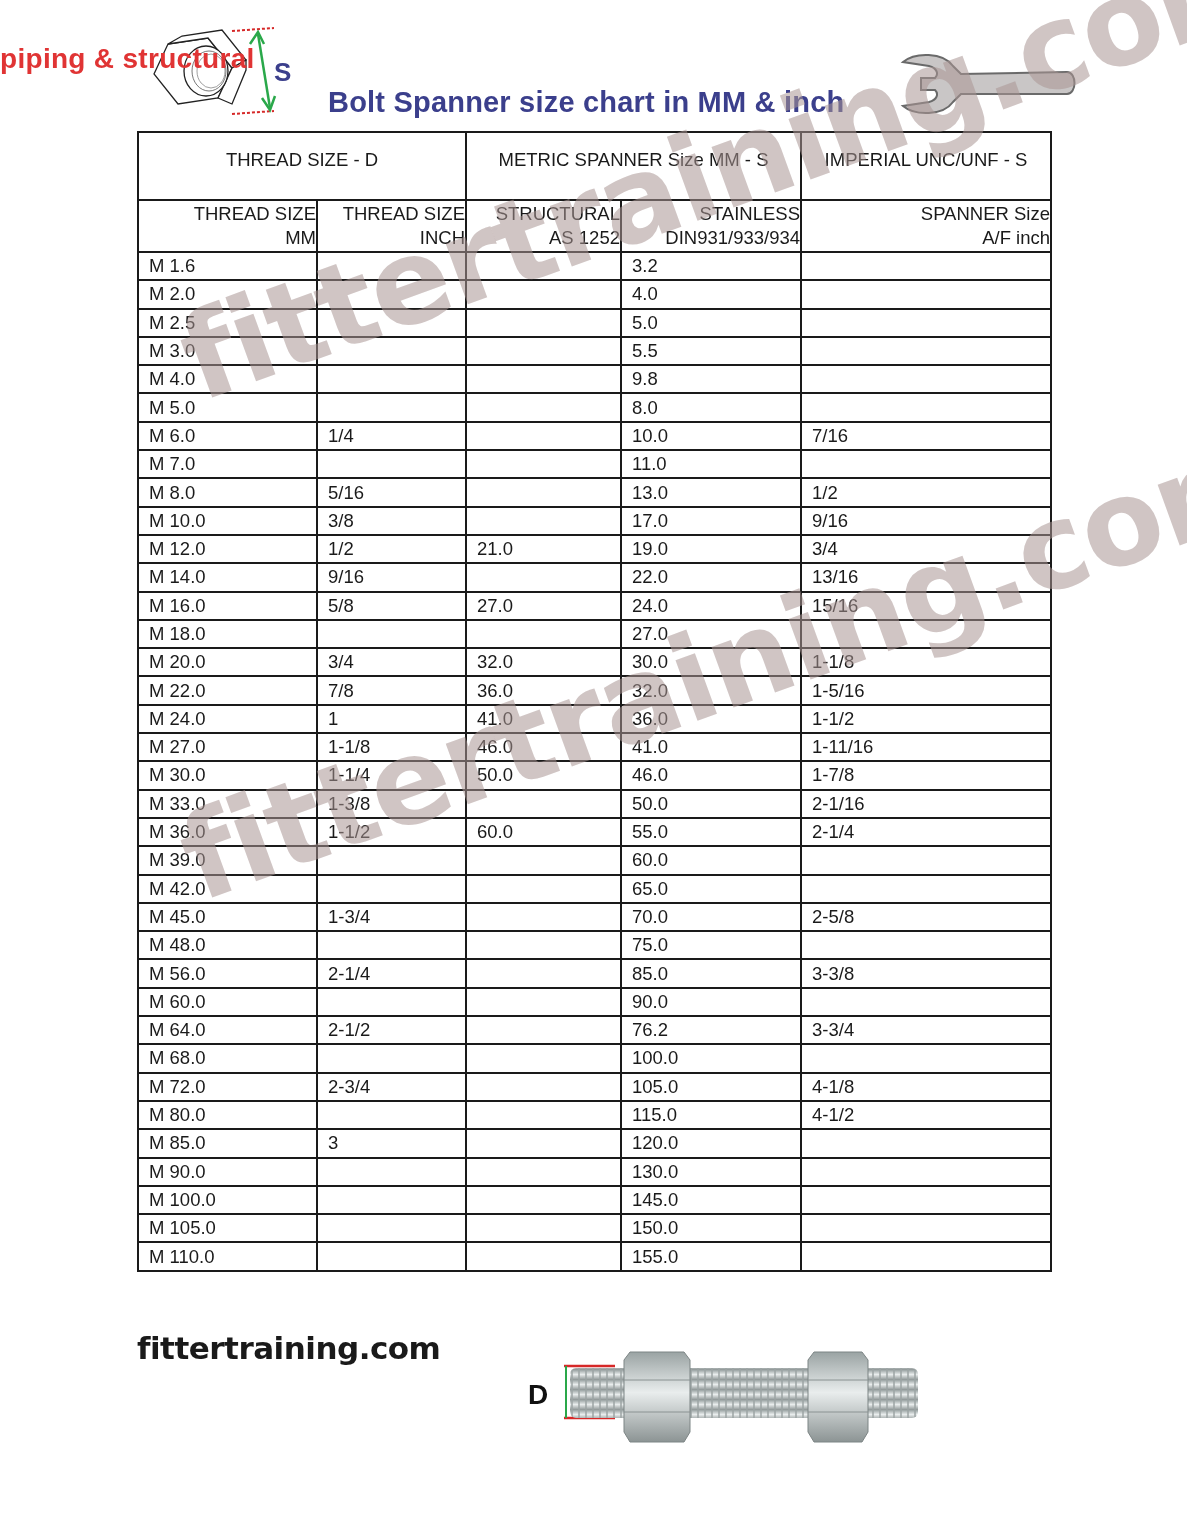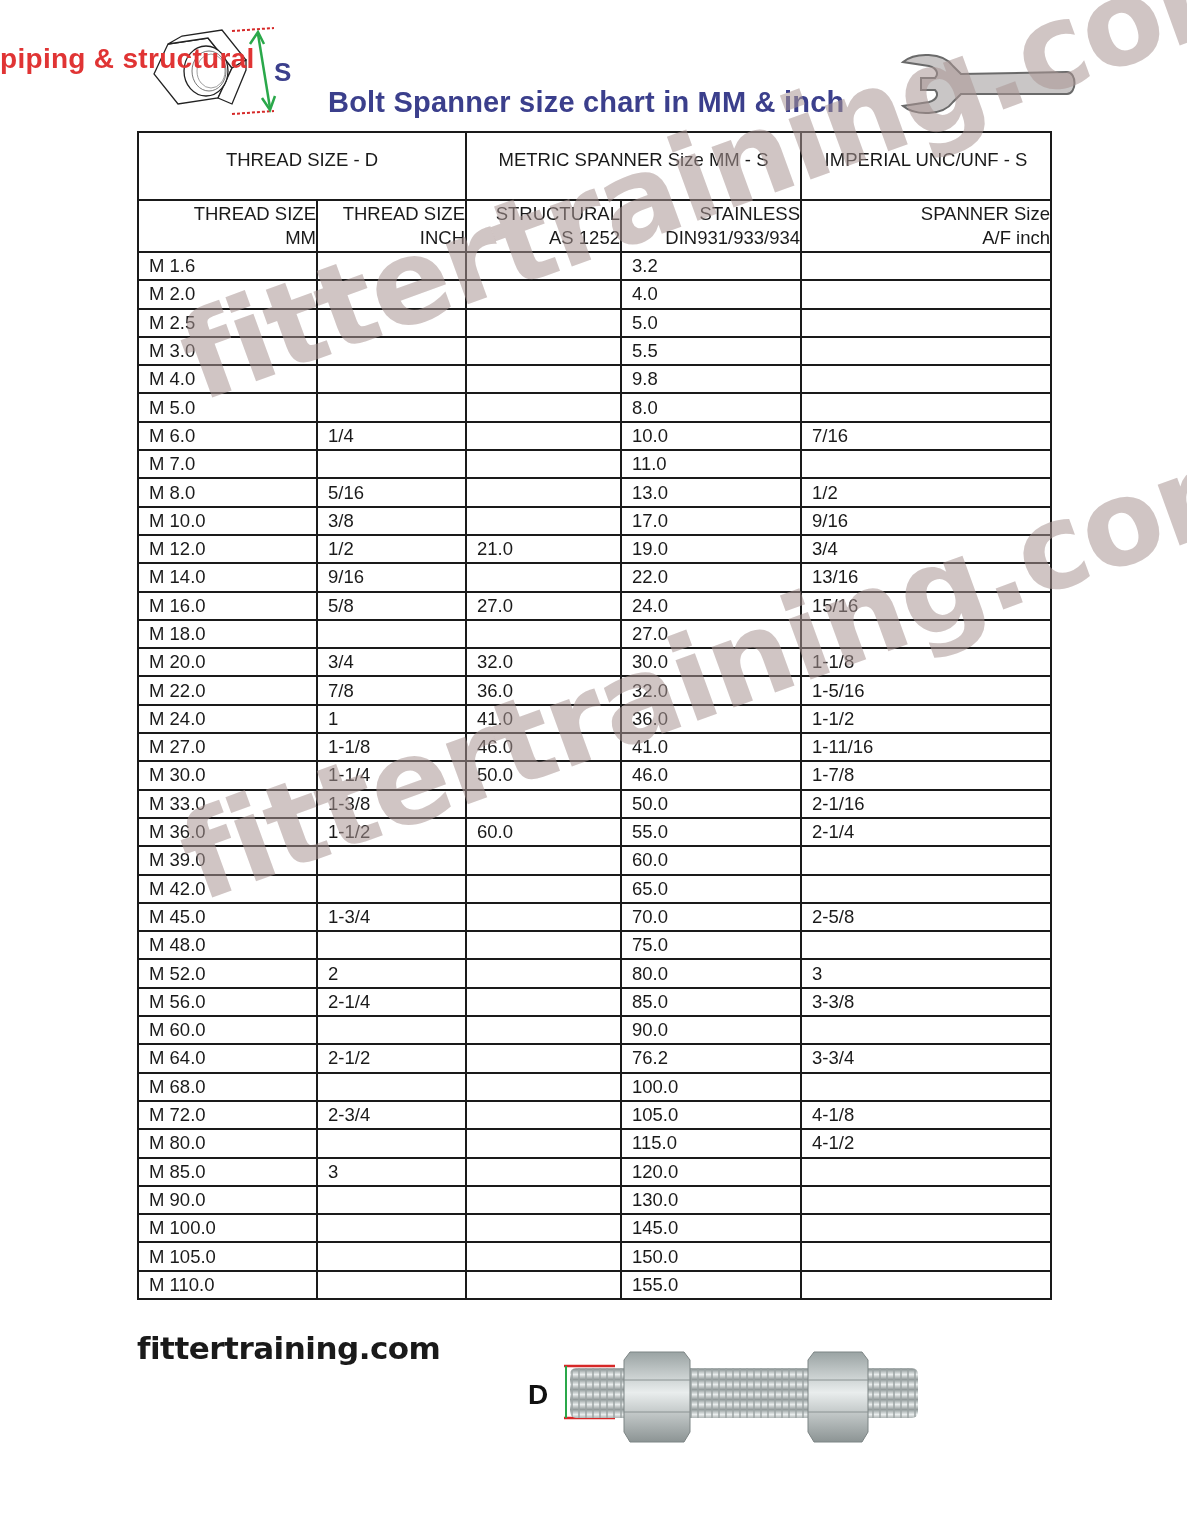--- a/index.html
+++ b/index.html
@@ -261,27 +261,20 @@
           <td>2-5/8</td>
         </tr>
         <tr>
           <td>M 48.0</td>
           <td></td>
           <td></td>
           <td>75.0</td>
           <td></td>
         </tr>
         <tr>
-          <td>M 52.0</td>
-          <td>2</td>
-          <td></td>
-          <td>80.0</td>
-          <td>3</td>
-        </tr>
-        <tr>
           <td>M 56.0</td>
           <td>2-1/4</td>
           <td></td>
           <td>85.0</td>
           <td>3-3/8</td>
         </tr>
         <tr>
           <td>M 60.0</td>
           <td></td>
           <td></td>

